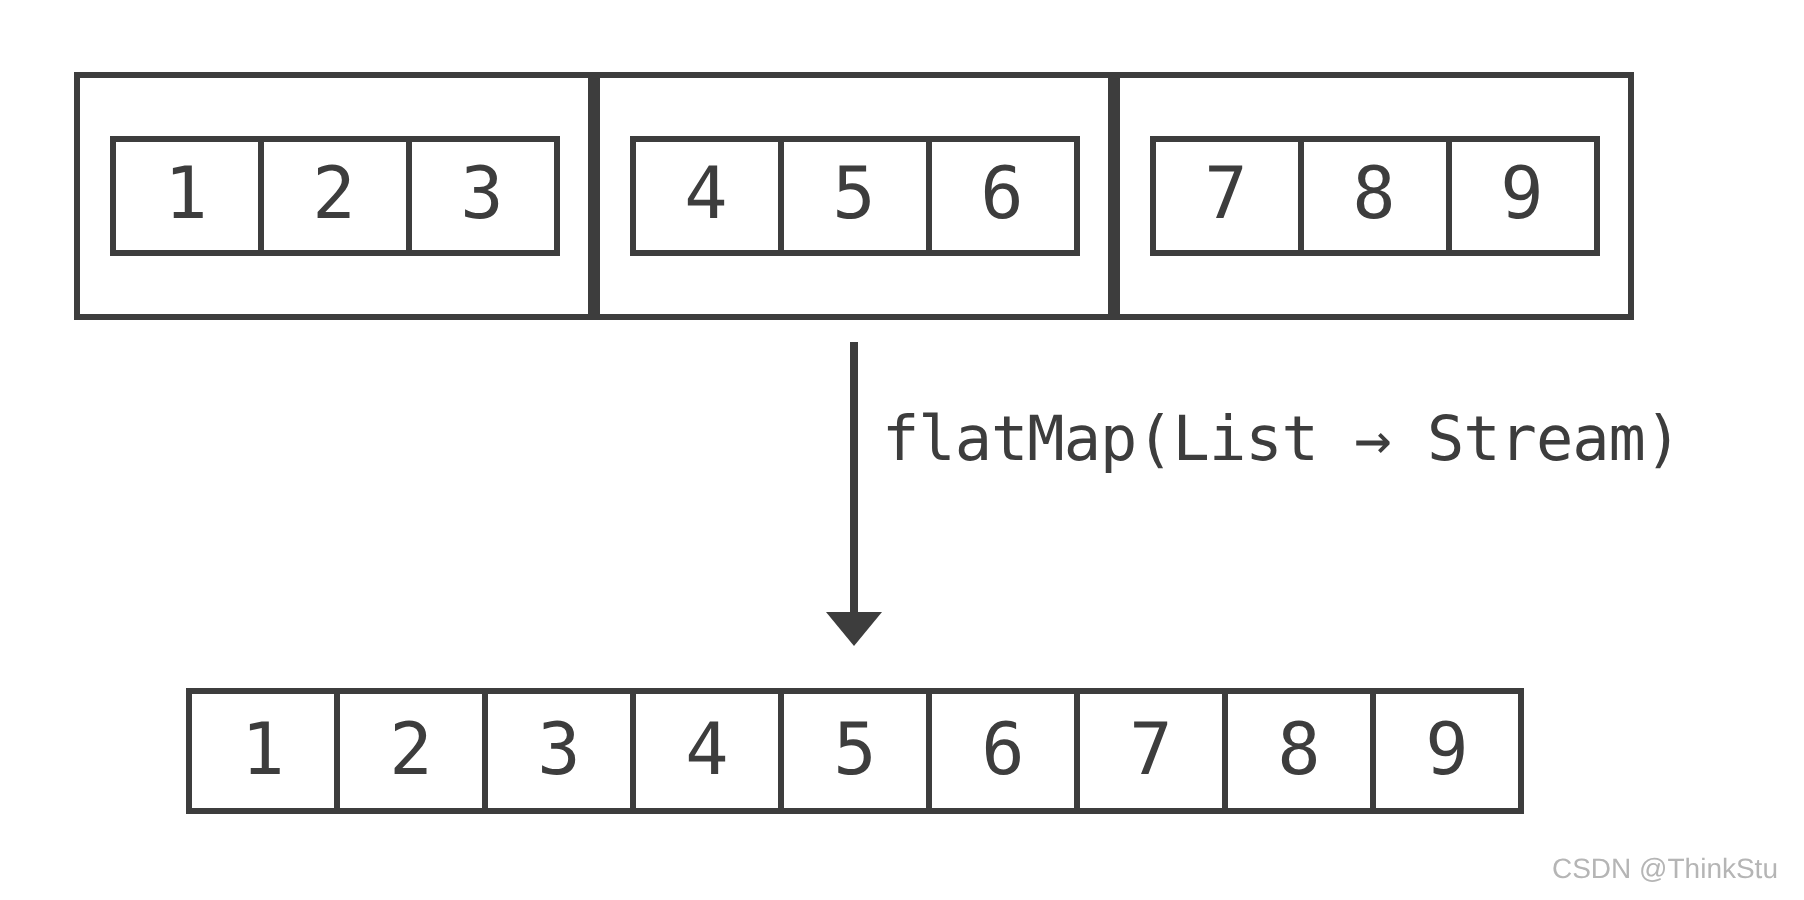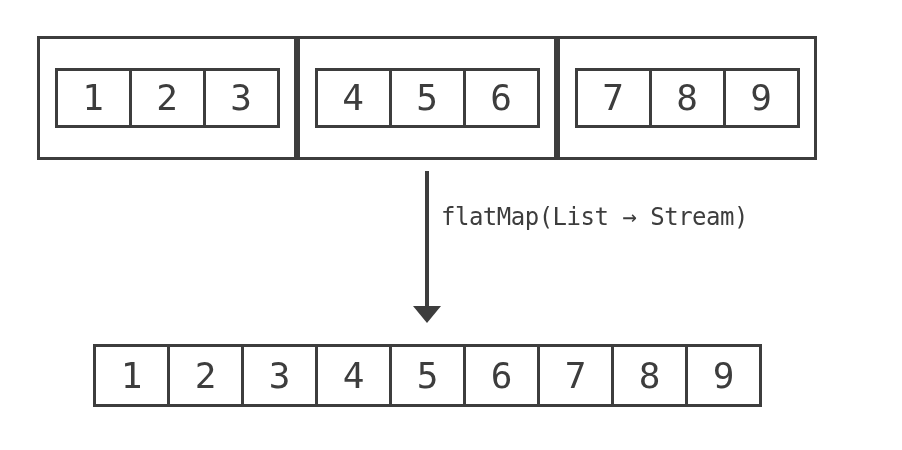--- a/index.html
+++ b/index.html
@@ -58,21 +58,21 @@
     width: 0;
     height: 0;
     border-left: 14px solid transparent;
     border-right: 14px solid transparent;
     border-top: 17px solid #3d3d3d;
   }
   .flatmap-label {
     position: absolute;
     left: 441px;
     top: 205px;
-    font-size: 24px;
+    font-size: 31px;
     font-weight: 500;
     line-height: 1;
     letter-spacing: -0.5px;
     white-space: pre;
   }
   .bottom-row {
     position: absolute;
     left: 93px;
     top: 344px;
     display: flex;
@@ -162,14 +162,15 @@
         <span>7</span>
       </div>
     <div class="cell">
         <span>8</span>
       </div>
     <div class="cell">
         <span>9</span>
       </div>
   </div>
 
+  <div class="watermark">CSDN @ThinkStu</div>
 
 </div>
 
 </body></html>

